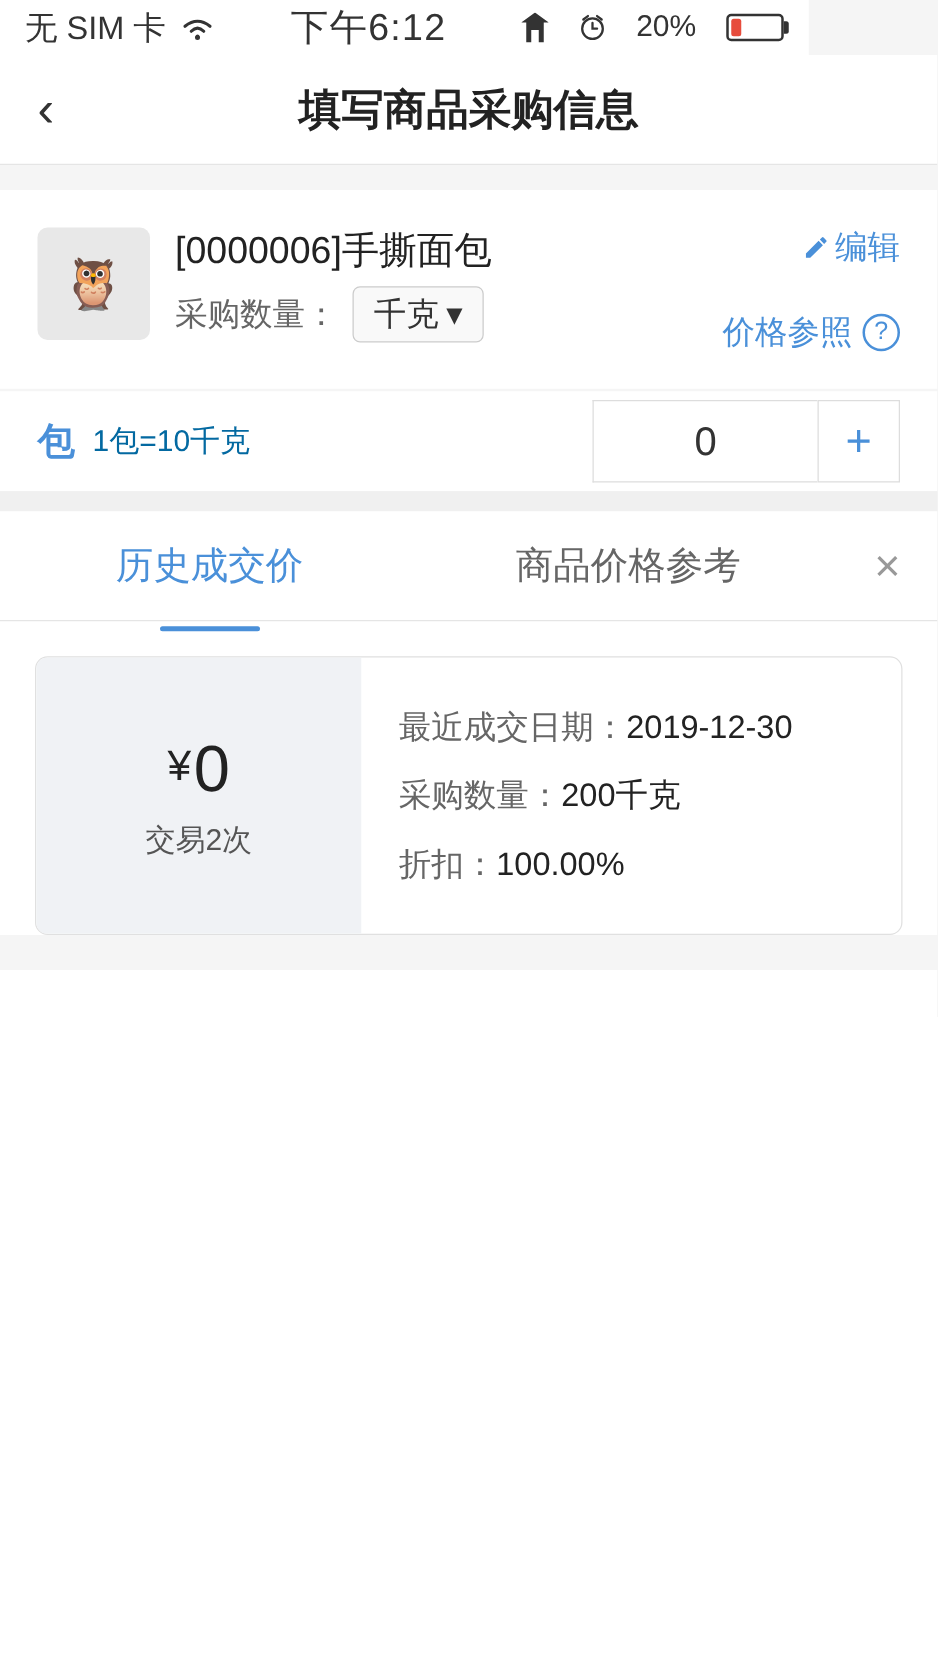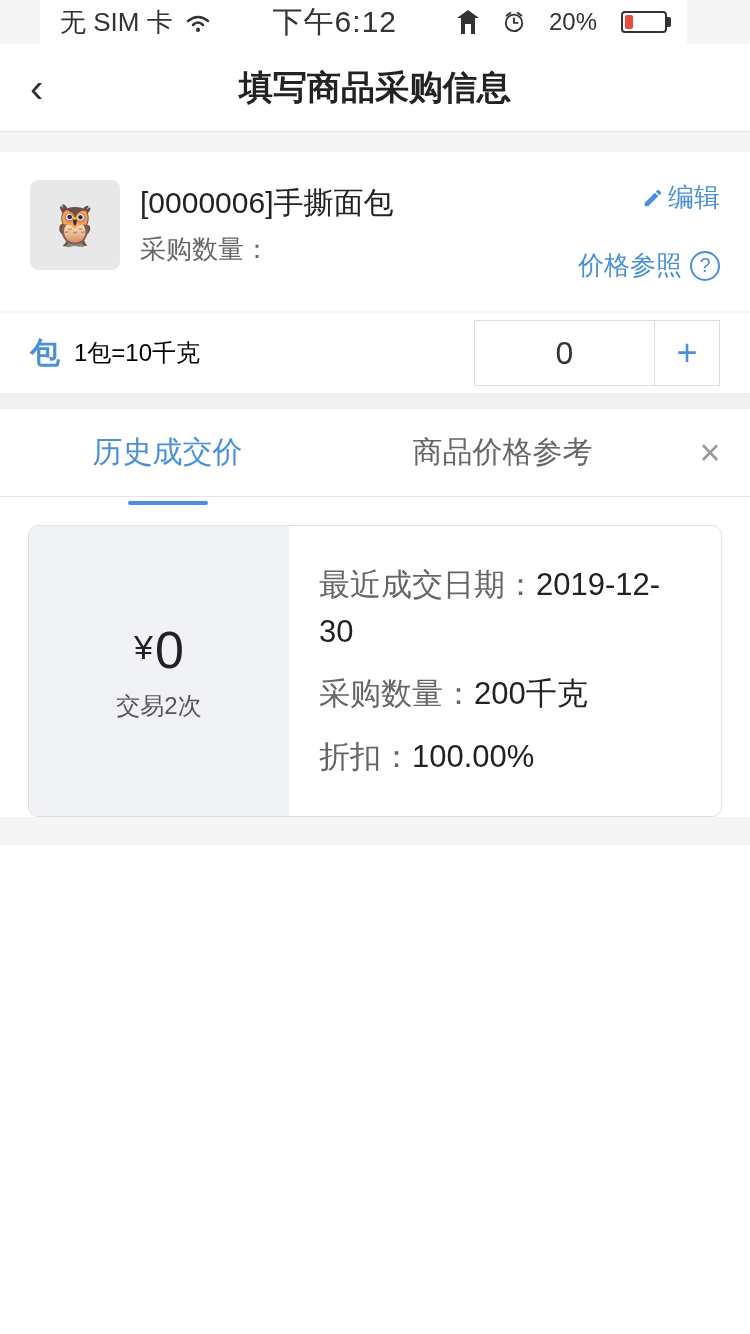--- a/index.html
+++ b/index.html
@@ -18,21 +18,20 @@
     .status-bar {
       width: 647px;
       height: 44px;
       background: #fff;
       display: flex;
       align-items: center;
       justify-content: space-between;
       padding: 0 20px;
       font-size: 26px;
       font-weight: 500;
-      margin-left: 40px;
     }
     .status-left {
       display: flex;
       align-items: center;
       gap: 10px;
       font-size: 26px;
     }
     .wifi-icon {
       display: inline-block;
       width: 30px;
@@ -206,21 +205,21 @@
       font-size: 28px;
       color: #333;
     }
     .bag-icon {
       font-size: 30px;
       font-weight: 600;
       color: #4a90d9;
     }
     .unit-hint {
       font-size: 24px;
-      color: #000000;
+      color: #0369a1;
     }
     .quantity-control {
       display: flex;
       align-items: center;
       gap: 0;
     }
     .quantity-input {
       width: 180px;
       height: 66px;
       border: 1px solid #ddd;
@@ -337,21 +336,21 @@
       margin-top: 10px;
     }
     .history-right {
       flex: 1;
       padding: 36px 30px;
       display: flex;
       flex-direction: column;
       gap: 16px;
     }
     .history-detail-row {
-      font-size: 31px;
+      font-size: 26px;
       color: #444;
       line-height: 1.5;
     }
     .detail-label {
       color: #666;
     }
     .detail-value {
       color: #222;
     }
 
@@ -403,20 +402,24 @@
     <div class="product-left">
       <div class="product-image">
         <span class="owl-icon">🦉</span>
       </div>
       <div class="product-info">
         <div class="product-id-name">
           <span>[0000006]</span><span>手撕面包</span>
         </div>
         <div class="product-unit-row">
           <span>采购数量：</span>
+          <div class="unit-dropdown">
+            <span>千克</span>
+            <span>▾</span>
+          </div>
         </div>
       </div>
     </div>
     <div style="display:flex;flex-direction:column;align-items:flex-end;gap:29px;">
       <div class="edit-link">
         <svg width="22" height="22" viewBox="0 0 24 24" fill="none">
           <path d="M3 17.25V21h3.75L17.81 9.94l-3.75-3.75L3 17.25zM20.71 7.04a1 1 0 000-1.41l-2.34-2.34a1 1 0 00-1.41 0l-1.83 1.83 3.75 3.75 1.83-1.83z" fill="#4a90d9"></path>
         </svg>
         <span>编辑</span>
       </div>

